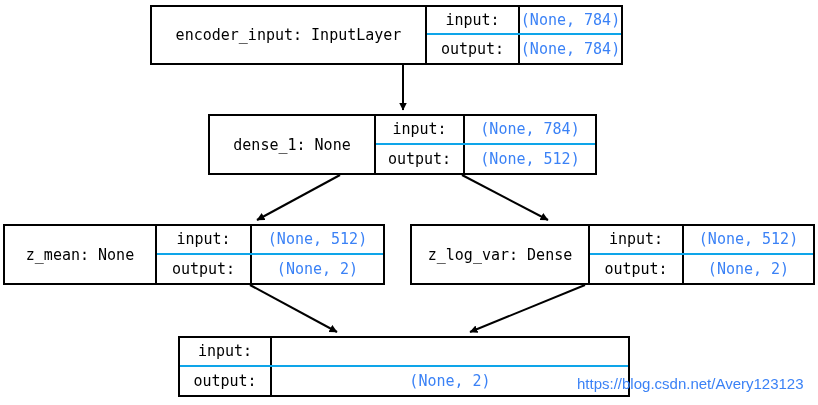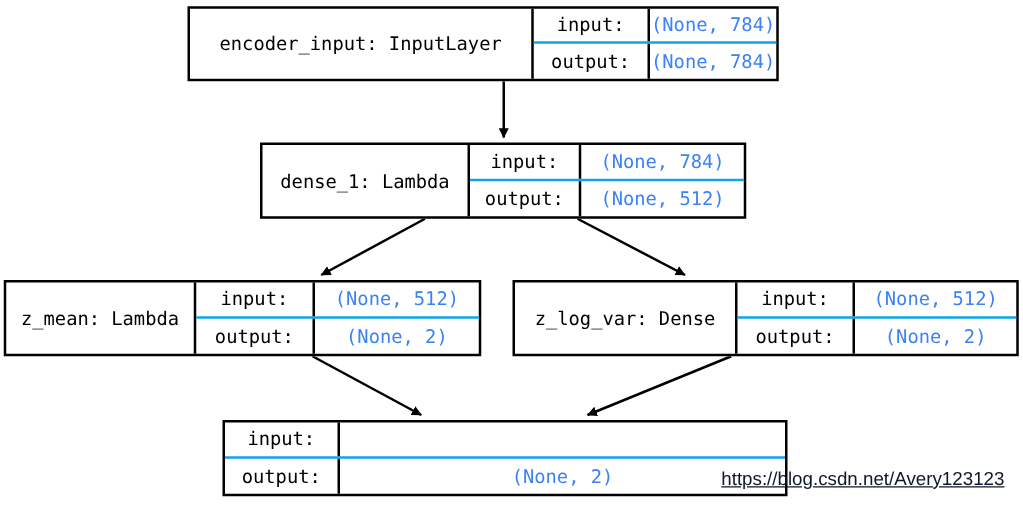--- a/index.html
+++ b/index.html
@@ -83,24 +83,23 @@
     pointer-events: none;
   }
 
   
   #watermark {
     position: absolute;
     left: 577px;
     top: 375px;
     font-family: "Liberation Sans", sans-serif;
     font-size: 15px;
-    color: #0f172a;
+    color: #3b82f6;
     white-space: nowrap;
     letter-spacing: 0px;
-    text-decoration: underline;
   }
 </style>
 </head>
 <body>
 
 <div id="canvas">
 
   <svg id="edges" viewBox="0 0 818 405" width="818" height="405" xmlns="http://www.w3.org/2000/svg">
     <defs>
       <marker id="arrowhead" markerWidth="9" markerHeight="9" refX="7.5" refY="4" orient="auto" markerUnits="userSpaceOnUse">
@@ -127,35 +126,35 @@
         <div class="io-value">(None, 784)</div>
       </div>
       <div class="io-row">
         <div class="io-label" style="width:93px;">output:</div>
         <div class="io-value">(None, 784)</div>
       </div>
     </div>
   </div>
 
   <div class="node" style="left:208px; top:114px; width:389px; height:61px;">
-    <div class="name-cell" style="width:166px;">dense_1: Lambda</div>
+    <div class="name-cell" style="width:166px;">dense_1: None</div>
     <div class="io-block">
       <div class="io-row top">
         <div class="io-label" style="width:89px;">input:</div>
         <div class="io-value">(None, 784)</div>
       </div>
       <div class="io-row">
         <div class="io-label" style="width:89px;">output:</div>
         <div class="io-value">(None, 512)</div>
       </div>
     </div>
   </div>
 
   <div class="node" style="left:3px; top:224px; width:382px; height:61px;">
-    <div class="name-cell" style="width:152px;">z_mean: Lambda</div>
+    <div class="name-cell" style="width:152px;">z_mean: None</div>
     <div class="io-block">
       <div class="io-row top">
         <div class="io-label" style="width:95px;">input:</div>
         <div class="io-value">(None, 512)</div>
       </div>
       <div class="io-row">
         <div class="io-label" style="width:95px;">output:</div>
         <div class="io-value">(None, 2)</div>
       </div>
     </div>

